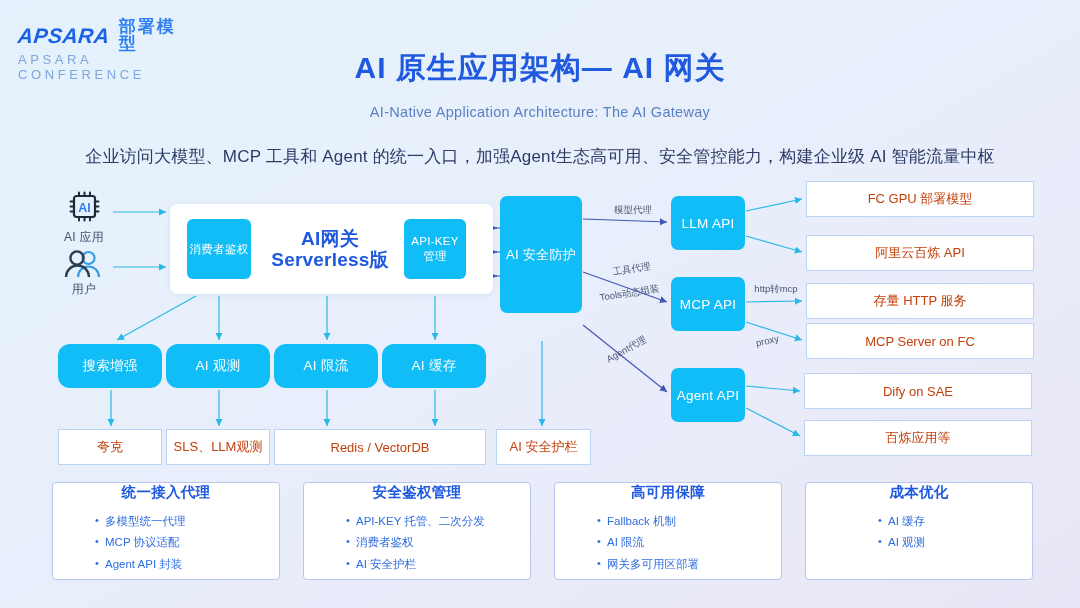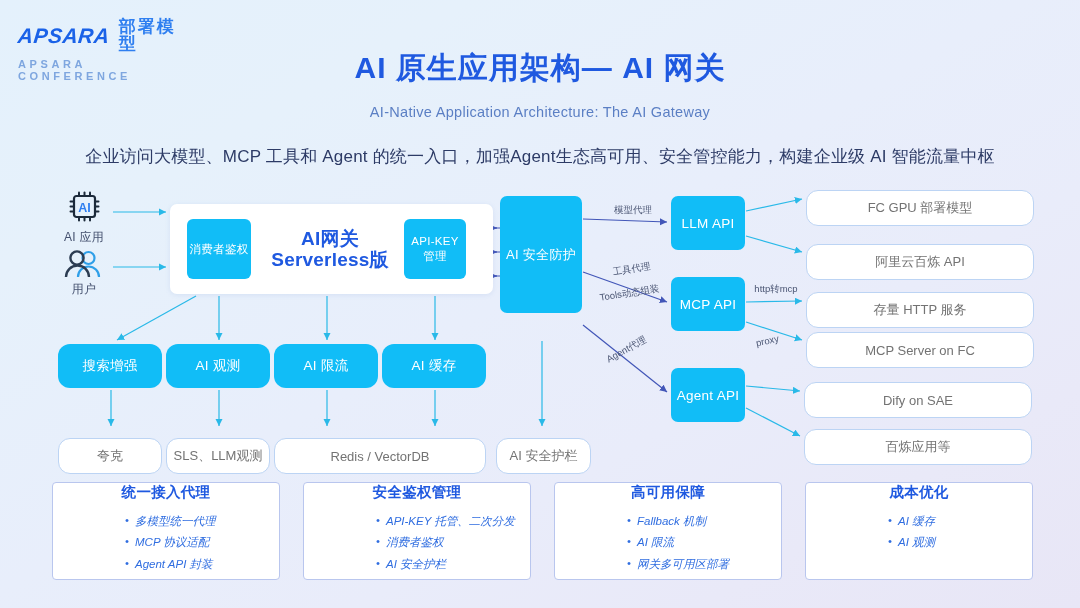--- a/index.html
+++ b/index.html
@@ -24,22 +24,22 @@
     font-size: 21px; font-weight: 700; letter-spacing: .5px;
     color: #1a62e8; font-style: italic; line-height: 1;
     font-family: "Liberation Sans", sans-serif;
     transform: skewX(-6deg);
   }
   .logo-cn {
     font-size: 17px; font-weight: 700; color: #2f7ff0;
     letter-spacing: 2px; line-height: 1;
   }
   .logo-row2 {
-    margin-top: 6px; font-size: 11px; letter-spacing: 3.6px;
-    color: #7ea6df; font-weight: 700;
+    font-size: 13px; letter-spacing: 3.6px;
+    color: #7ea6df; font-weight: 400;
   }
 
   
   .title {
     position: absolute; top: 48px; left: 0; width: 1080px;
     text-align: center; font-size: 30px; font-weight: 700;
     color: #1f59e0; letter-spacing: 1px;
   }
   .subtitle {
     position: absolute; top: 104px; left: 0; width: 1080px;
@@ -58,22 +58,22 @@
   
   .node {
     position: absolute; display: flex; align-items: center;
     justify-content: center; text-align: center;
   }
   .blue {
     background: #11bdf7; color: #ffffff; border-radius: 7px;
     font-size: 13.5px; letter-spacing: .3px;
   }
   .white-card {
-    background: #ffffff; border: 1px solid #bcd4f4; border-radius: 12px;
-    color: #737373; font-size: 13px; margin-top: 9px;
+    background: #ffffff; border: 1px solid #bcd4f4; border-radius: 0;
+    color: #c2410c; font-size: 13px;
   }
 
   
   .actor-label {
     position: absolute; font-size: 12px; color: #44506e;
     text-align: center; width: 64px; letter-spacing: .3px;
   }
   .actor-icon { position: absolute; }
 
   
@@ -142,21 +142,21 @@
     background: #ffffff; border: 1px solid #b9c6ee; border-radius: 4px;
   }
   #c1 { left: 52px; }
   #c2 { left: 303px; }
   #c3 { left: 554px; }
   #c4 { left: 805px; }
   .sum-title {
     text-align: center; font-size: 14.5px;
     font-weight: 700; color: #1f59e0; letter-spacing: .3px;
   }
-  .sum-list { margin: 9px 0 0 10px; padding: 0 0 0 62px; list-style: none; font-style: italic; }
+  .sum-list { margin: 9px 0 0 0; padding: 0 0 0 42px; list-style: none; }
   .sum-list li {
     font-size: 11.5px; color: #2f6de0; line-height: 1.85;
     position: relative; padding-left: 10px;
   }
   .sum-list li:before {
     content: "•"; position: absolute; left: 0; top: -1px; font-size: 11px;
   }
   #c4 .sum-list { padding-left: 72px; }
 </style>
 </head>

